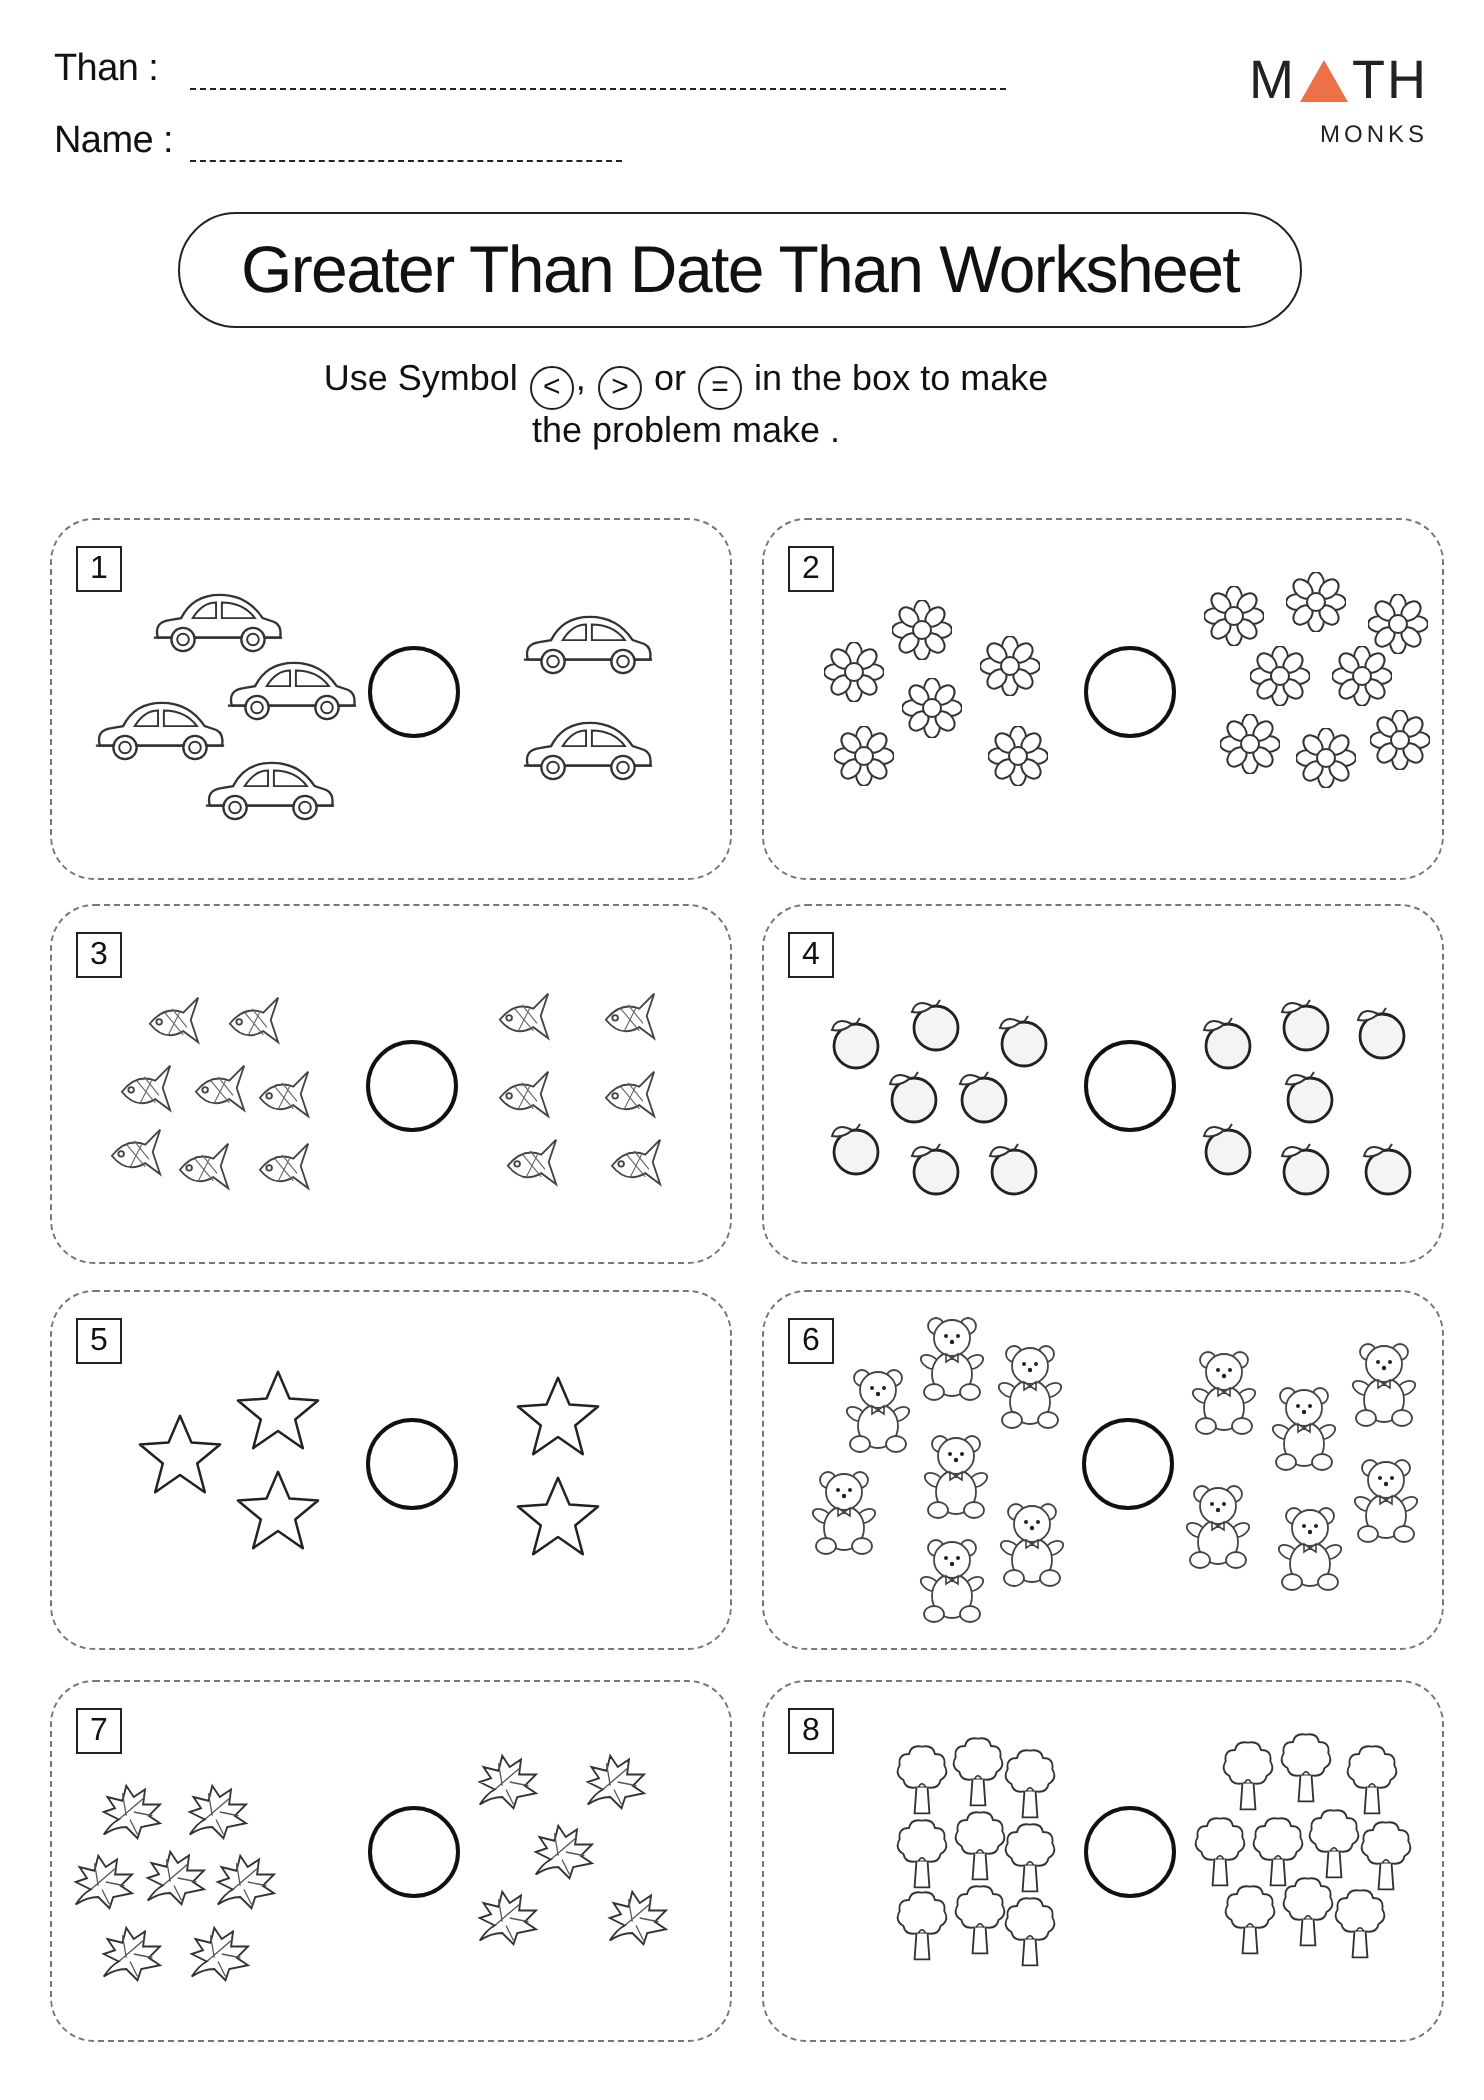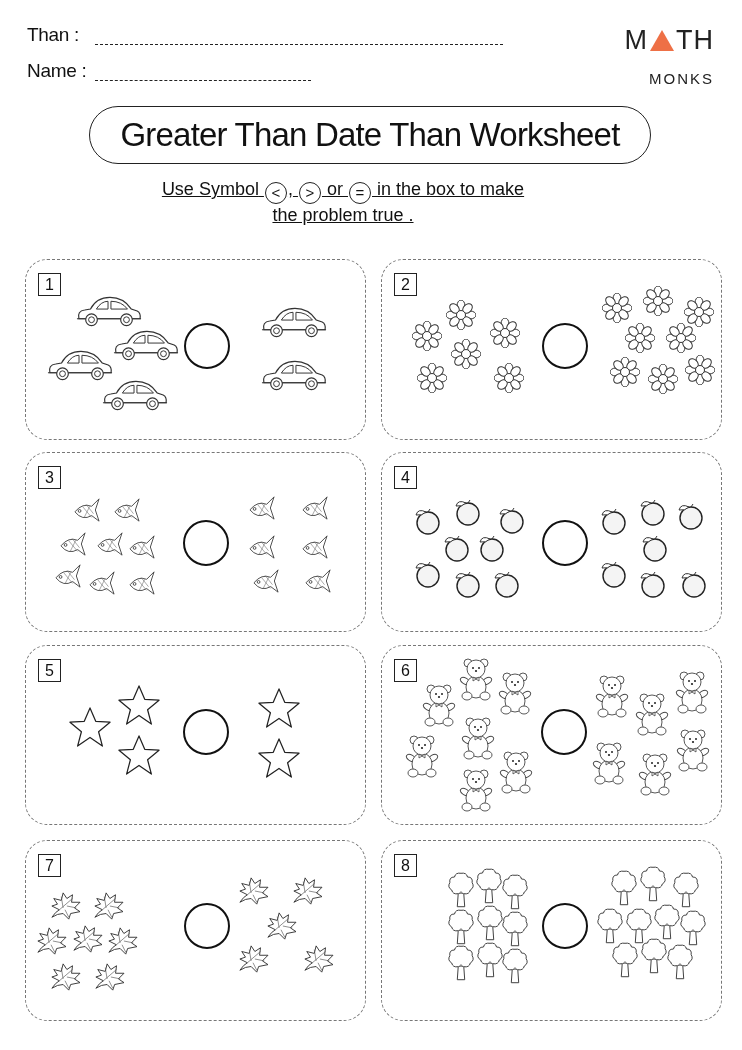--- a/index.html
+++ b/index.html
@@ -3,23 +3,23 @@
 <meta charset="utf-8">
 <style>
   html, body { margin:0; padding:0; background:#fff; }
   body { width:742px; height:1050px; position:relative; overflow:hidden;
          font-family:"Liberation Sans", "DejaVu Sans", sans-serif; color:#111; }
   .hdr-label { position:absolute; font-size:19px; letter-spacing:-0.3px; }
   .dash-line { position:absolute; border-bottom:1.5px dashed #222; height:0; }
   .logo { position:absolute; left:622px; top:26px; width:92px; text-align:right; }
   .logo-top { font-size:27px; letter-spacing:1px; font-weight:400; color:#222; line-height:28px; display:flex; justify-content:flex-end; align-items:flex-end; gap:1px; }
   .logo-tri { width:0; height:0; border-left:12px solid transparent; border-right:12px solid transparent; border-bottom:21px solid #ee7046; margin:0 1px 3px 1px; }
-  .logo-sub { font-size:15px; letter-spacing:2px; color:#222; margin-top:16px; }
+  .logo-sub { font-size:12px; letter-spacing:2px; color:#222; margin-top:6px; }
   .title-pill { position:absolute; left:89px; top:106px; width:562px; height:58px; border:1.5px solid #222; border-radius:30px; box-sizing:border-box; display:flex; align-items:center; justify-content:center; font-size:33px; letter-spacing:-0.8px; }
-  .instr { position:absolute; left:0; width:686px; text-align:center; font-size:18px; line-height:24px;text-decoration:underline; }
+  .instr { position:absolute; left:0; width:686px; text-align:center; font-size:18px; line-height:24px; }
   .sym { display:inline-block; width:20px; height:20px; border:1.3px solid #222; border-radius:50%; line-height:19px; font-size:15px; text-align:center; vertical-align:-3px; margin:0 1px; }
   .panel { position:absolute; border:1.5px dashed #777; border-radius:22px; box-sizing:border-box; }
   .qnum { position:absolute; left:12px; top:13px; width:23px; height:23px; border:1.3px solid #222; box-sizing:border-box; font-size:16px; text-align:center; line-height:21px; }
   .answer-circle { position:absolute; width:46px; height:46px; border:2px solid #111; border-radius:50%; box-sizing:border-box; background:#fff; }
   .item { position:absolute; }
   .item svg { display:block; overflow:visible; }
 </style>
 </head>
 <body>
 
@@ -42,21 +42,21 @@
   </div>
 
 <div class="instr" style="top:177px;">
   <span>Use Symbol</span>
   <span class="sym">&lt;</span><span>,</span>
   <span class="sym">&gt;</span>
   <span>or</span>
   <span class="sym">=</span>
   <span>in the box to make</span>
 </div>
-<div class="instr" style="top:203px;">the problem true .</div>
+<div class="instr" style="top:203px;">the problem make .</div>
 
 <svg width="0" height="0" style="position:absolute">
   <defs>
     <symbol id="car" viewBox="0 0 70 36">
       <path d="M4 26 Q2 18 10 17 L16 16 Q22 4 36 4 Q50 4 58 16 L64 18 Q68 20 67 26 Z" fill="#fff" stroke="#333" stroke-width="1.2"></path>
       <path d="M22 16 Q27 8 34 8 L34 16 Z M37 8 Q48 8 54 16 L37 16 Z" fill="#fff" stroke="#333" stroke-width="1"></path>
       <line x1="2" y1="26" x2="68" y2="26" stroke="#333" stroke-width="1.2"></line>
       <circle cx="17" cy="27" r="6" fill="#fff" stroke="#333" stroke-width="1.2"></circle>
         <circle cx="17" cy="27" r="3" fill="none" stroke="#333"></circle>
       <circle cx="53" cy="27" r="6" fill="#fff" stroke="#333" stroke-width="1.2"></circle>

